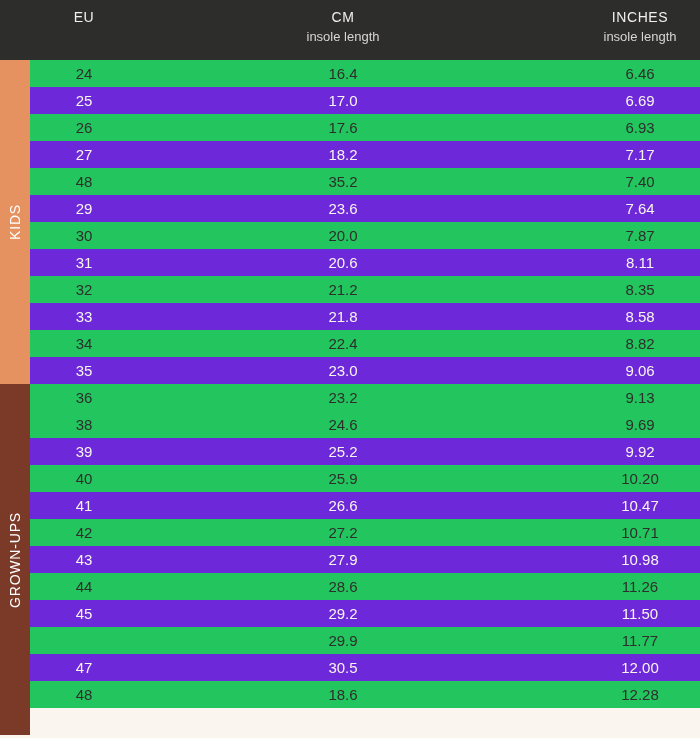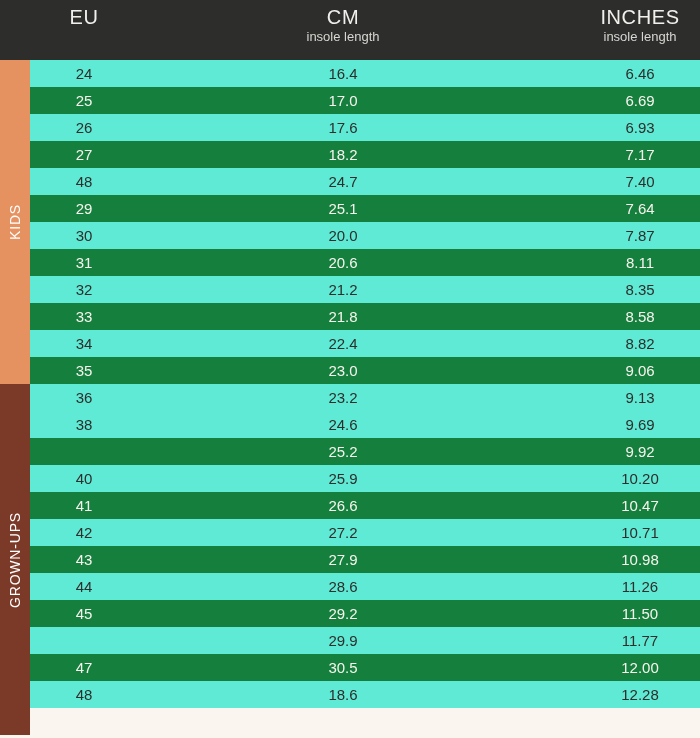--- a/index.html
+++ b/index.html
@@ -42,21 +42,21 @@
     justify-content: flex-start;
     align-items: center;
     padding-top: 7px;
     box-sizing: border-box;
   }
   .head-cell.eu     { left: 30px;  width: 108px; }
   .head-cell.cm     { left: 240px; width: 206px; }
   .head-cell.inches { left: 560px; width: 160px; }
 
   .head-title {
-    font-size: 20px;
+    font-size: 14px;
     letter-spacing: 0.6px;
     line-height: 20px;
     color: #F2F0ED;
     font-weight: 400;
   }
   .head-sub {
     font-size: 13px;
     line-height: 16px;
     margin-top: 2px;
     color: #D8D6D2;
@@ -96,22 +96,22 @@
     top: 60px;
     left: 30px;
     width: 670px;
     bottom: 0;
   }
   .row {
     position: relative;
     height: 27px;
     width: 670px;
   }
-  .row.alt  { background: #15803d; color: #F7F4EE; }
-  .row.base { background: #5eead4; color: #2E2E2C; }
+  .row.alt  { background: #6d28d9; color: #F7F4EE; }
+  .row.base { background: #22c55e; color: #2E2E2C; }
 
   .cell {
     position: absolute;
     top: 0;
     height: 27px;
     line-height: 27px;
     font-size: 15px;
     text-align: center;
   }
   .cell.eu     { left: 0px;   width: 108px; }
@@ -163,26 +163,26 @@
         <div class="cell cm">17.6</div>
         <div class="cell inches">6.93</div>
       </div>
       <div class="row alt">
         <div class="cell eu">27</div>
         <div class="cell cm">18.2</div>
         <div class="cell inches">7.17</div>
       </div>
       <div class="row base">
         <div class="cell eu">48</div>
-        <div class="cell cm">24.7</div>
+        <div class="cell cm">35.2</div>
         <div class="cell inches">7.40</div>
       </div>
       <div class="row alt">
         <div class="cell eu">29</div>
-        <div class="cell cm">25.1</div>
+        <div class="cell cm">23.6</div>
         <div class="cell inches">7.64</div>
       </div>
       <div class="row base">
         <div class="cell eu">30</div>
         <div class="cell cm">20.0</div>
         <div class="cell inches">7.87</div>
       </div>
       <div class="row alt">
         <div class="cell eu">31</div>
         <div class="cell cm">20.6</div>
@@ -212,20 +212,21 @@
         <div class="cell eu">36</div>
         <div class="cell cm">23.2</div>
         <div class="cell inches">9.13</div>
       </div>
       <div class="row base">
         <div class="cell eu">38</div>
         <div class="cell cm">24.6</div>
         <div class="cell inches">9.69</div>
       </div>
       <div class="row alt">
+        <div class="cell eu">39</div>
         <div class="cell cm">25.2</div>
         <div class="cell inches">9.92</div>
       </div>
       <div class="row base">
         <div class="cell eu">40</div>
         <div class="cell cm">25.9</div>
         <div class="cell inches">10.20</div>
       </div>
       <div class="row alt">
         <div class="cell eu">41</div>

